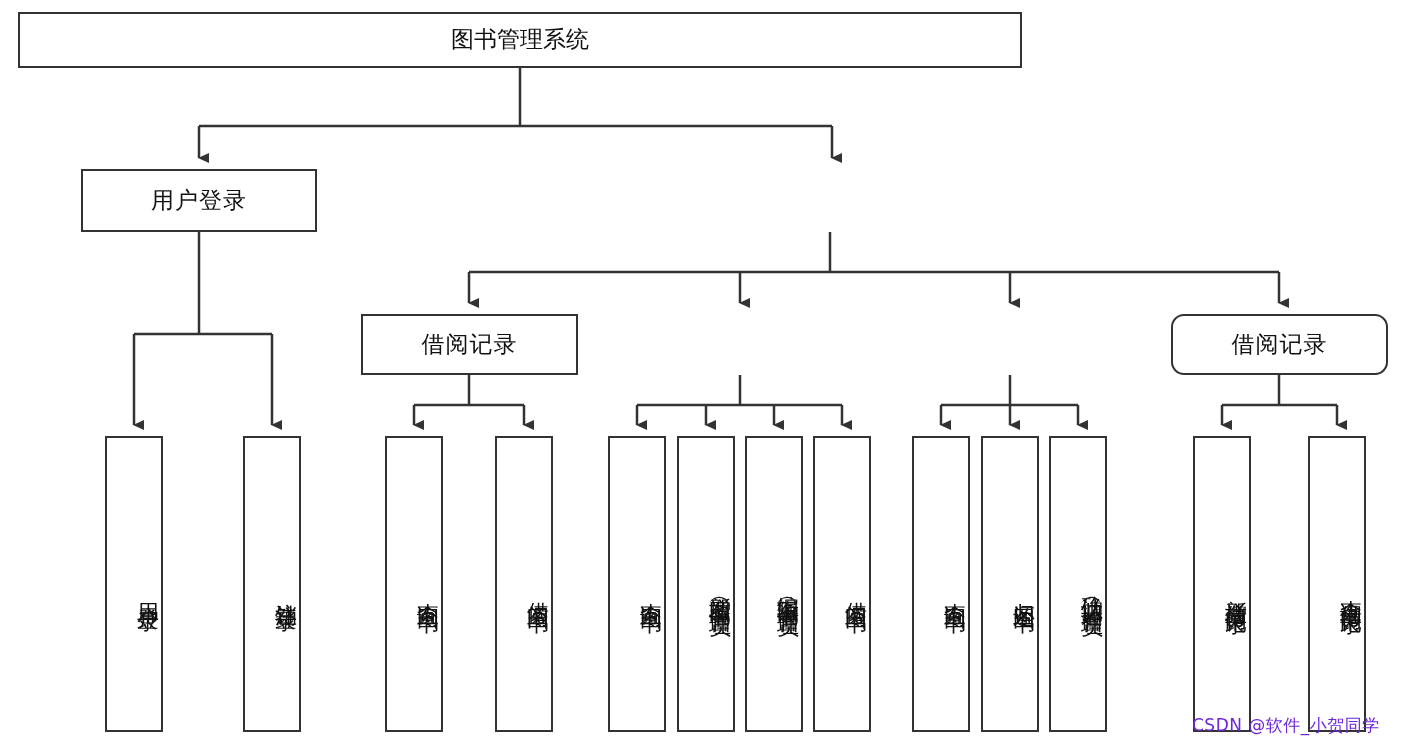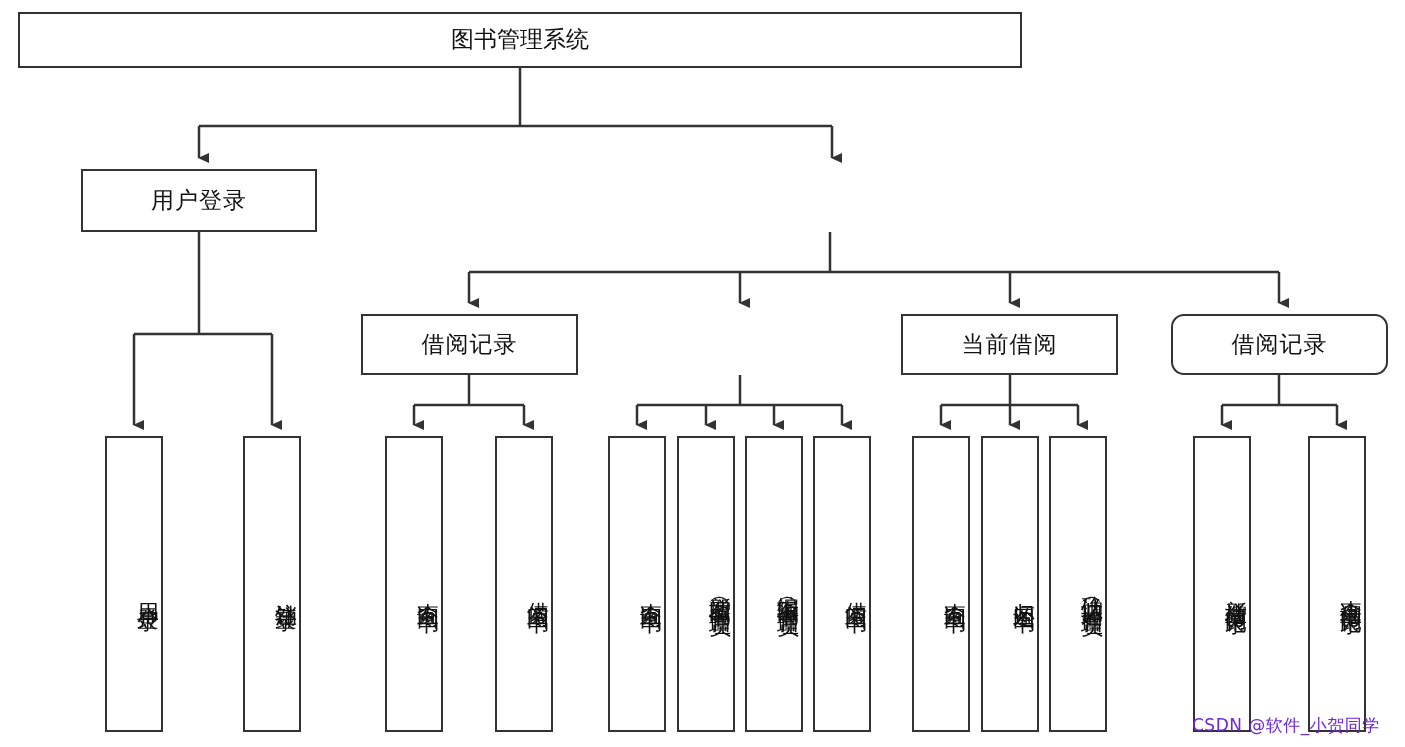--- a/index.html
+++ b/index.html
@@ -126,23 +126,20 @@
     <span>图书管理系统</span>
   </div>
 
   <div class="node h" style="left:81px; top:169px; width:236px; height:63px;">
     <span>用户登录</span>
   </div>
 
   <div class="node h" style="left:361px; top:314px; width:217px; height:61px;">
     <span>借阅记录</span>
   </div>
-  <div class="node h" style="left:901px; top:314px; width:217px; height:61px;">
-    <span>当前借阅</span>
-  </div>
   <div class="node h" style="left:1171px; top:314px; width:217px; height:61px;border-radius:13px;">
     <span>借阅记录</span>
   </div>
 
   <div class="node v" style="left:105px; top:436px; width:58px; height:296px;">
     <span class="vtext">用户登录</span>
   </div>
   <div class="node v" style="left:243px; top:436px; width:58px; height:296px;">
     <span class="vtext">注销登录</span>
   </div>

